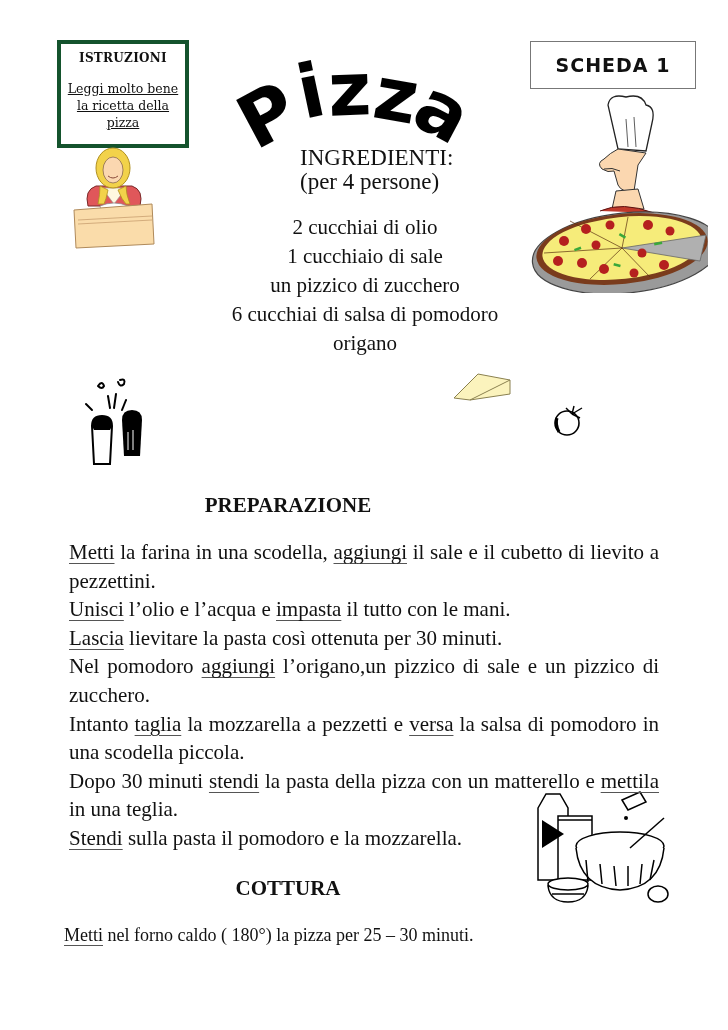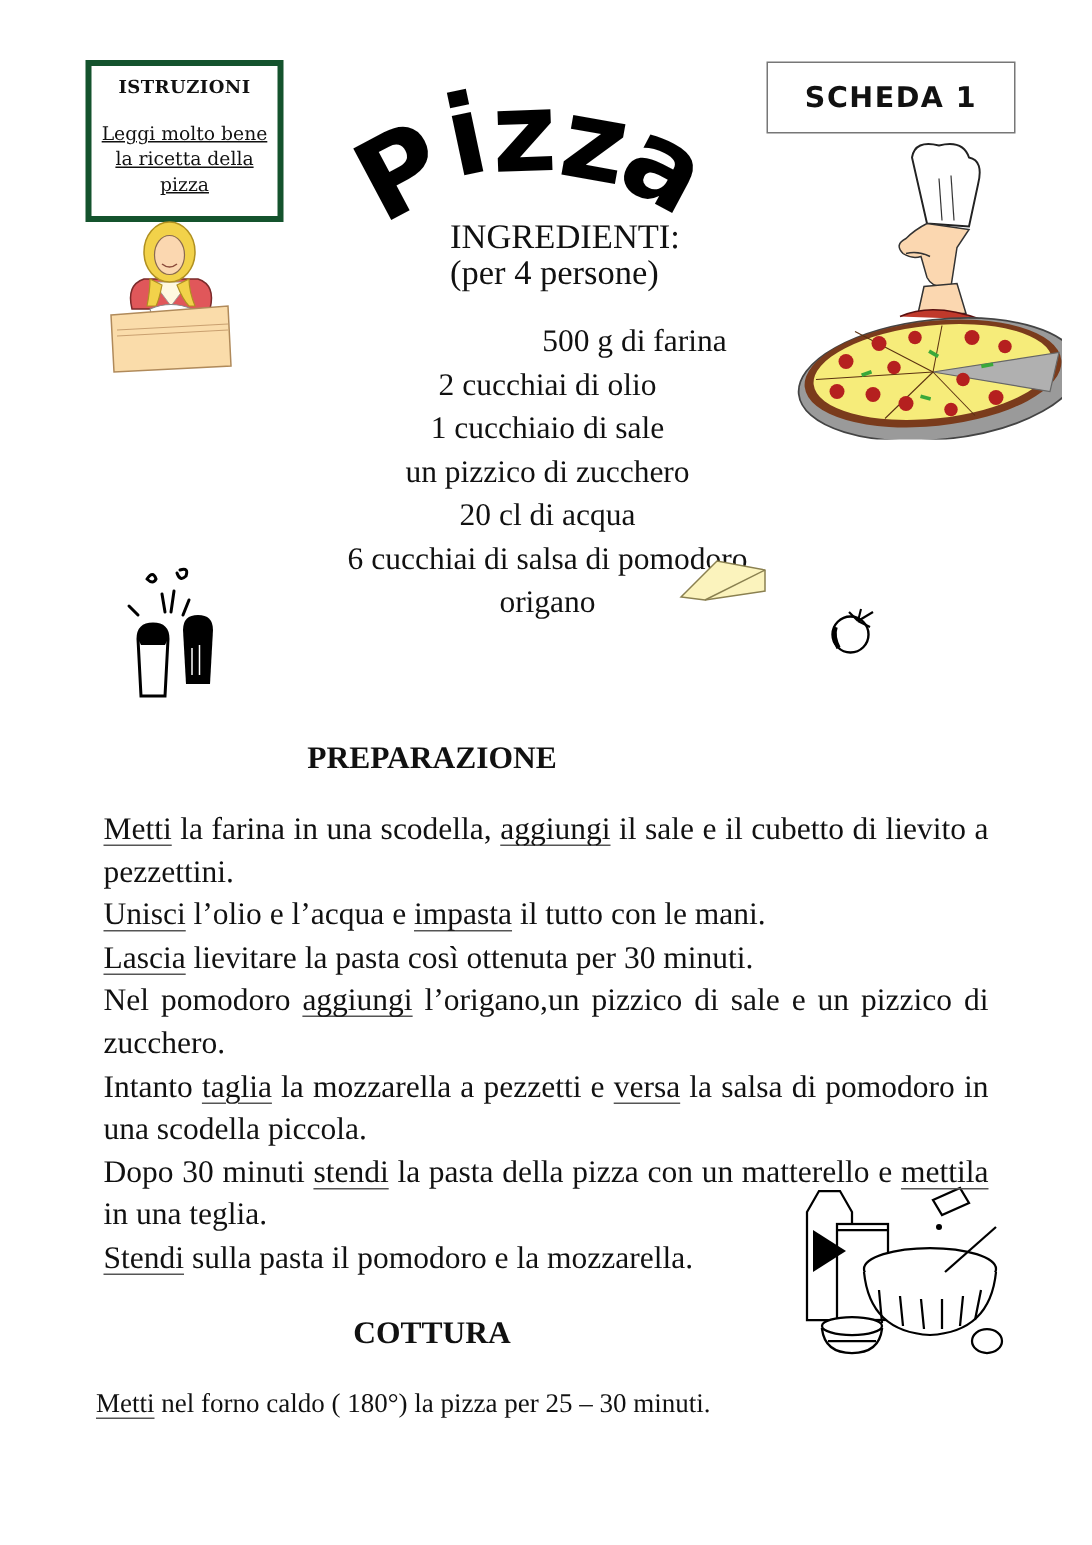--- a/index.html
+++ b/index.html
@@ -5,21 +5,21 @@
     html, body { margin: 0; padding: 0; background: #ffffff; }
     body { width: 728px; height: 1030px; position: relative; overflow: hidden;
            font-family: "Liberation Serif", serif; color: #111; }
     .abs { position: absolute; }
 
     .istr-box { left: 57px; top: 40px; width: 124px; height: 100px; border: 4px solid #14532d;
                 text-align: center; font-family: "DejaVu Serif", serif; font-size: 12.5px; line-height: 17px; }
     .istr-title { margin-top: 6px; font-weight: bold; font-size: 12px; letter-spacing: 0.3px; }
     .istr-body { margin-top: 13px; padding: 0 4px; text-decoration: underline; }
 
-    .scheda-box { left: 511px; top: 41px; width: 164px; height: 46px; border: 1px solid #777;
+    .scheda-box { left: 530px; top: 41px; width: 164px; height: 46px; border: 1px solid #777;
                   display: flex; align-items: center; justify-content: center;
                   font-family: "DejaVu Sans", sans-serif; font-weight: bold; font-size: 19px; letter-spacing: 1px; }
 
     .title-wrap { left: 232px; top: 48px; width: 250px; height: 105px; }
     .title-letter { position: absolute; font-family: "DejaVu Sans", sans-serif; font-weight: 900;
                     font-size: 74px; line-height: 1; color: #000; }
 
     .ingr-head { left: 300px; top: 146px; width: 170px; font-size: 23px; line-height: 24px; }
 
     .ingr-list { left: 200px; top: 213px; width: 330px; text-align: center; font-size: 21px; line-height: 29px; }
@@ -53,25 +53,23 @@
   <span class="title-letter" style="left:143px;top:10px;transform:rotate(10deg);">z</span>
   <span class="title-letter" style="left:186px;top:26px;transform:rotate(28deg);">a</span>
 </div>
 
 <div class="abs ingr-head">
   <div>INGREDIENTI:</div>
   <div>(per 4 persone)</div>
 </div>
 
 <div class="abs ingr-list">
-  <div class="ingr-first">500 g di farina</div>
   <div>2 cucchiai di olio</div>
   <div>1 cucchiaio di sale</div>
   <div>un pizzico di zucchero</div>
-  <div>20 cl di acqua</div>
   <div>6 cucchiai di salsa di pomodoro</div>
   <div>origano</div>
 </div>
 
 <svg class="abs" style="left:66px;top:146px" width="98" height="106" viewBox="0 0 98 106">
   <path d="M22 60 Q18 44 30 40 L66 40 Q78 44 74 60 Z" fill="#e0575a" stroke="#7a2a2a" stroke-width="1"></path>
   <path d="M36 42 L48 58 L60 42 Z" fill="#fff8e0" stroke="#999" stroke-width="0.6"></path>
   <ellipse cx="47" cy="22" rx="17" ry="20" fill="#f2d24a" stroke="#b09020" stroke-width="1"></ellipse>
   <path d="M42 44 Q40 54 38 58 L32 58 Q34 48 34 40Z" fill="#f2d24a" stroke="#b09020" stroke-width="0.8"></path>
   <path d="M52 44 Q56 54 60 58 L64 58 Q60 48 60 40Z" fill="#f2d24a" stroke="#b09020" stroke-width="0.8"></path>

